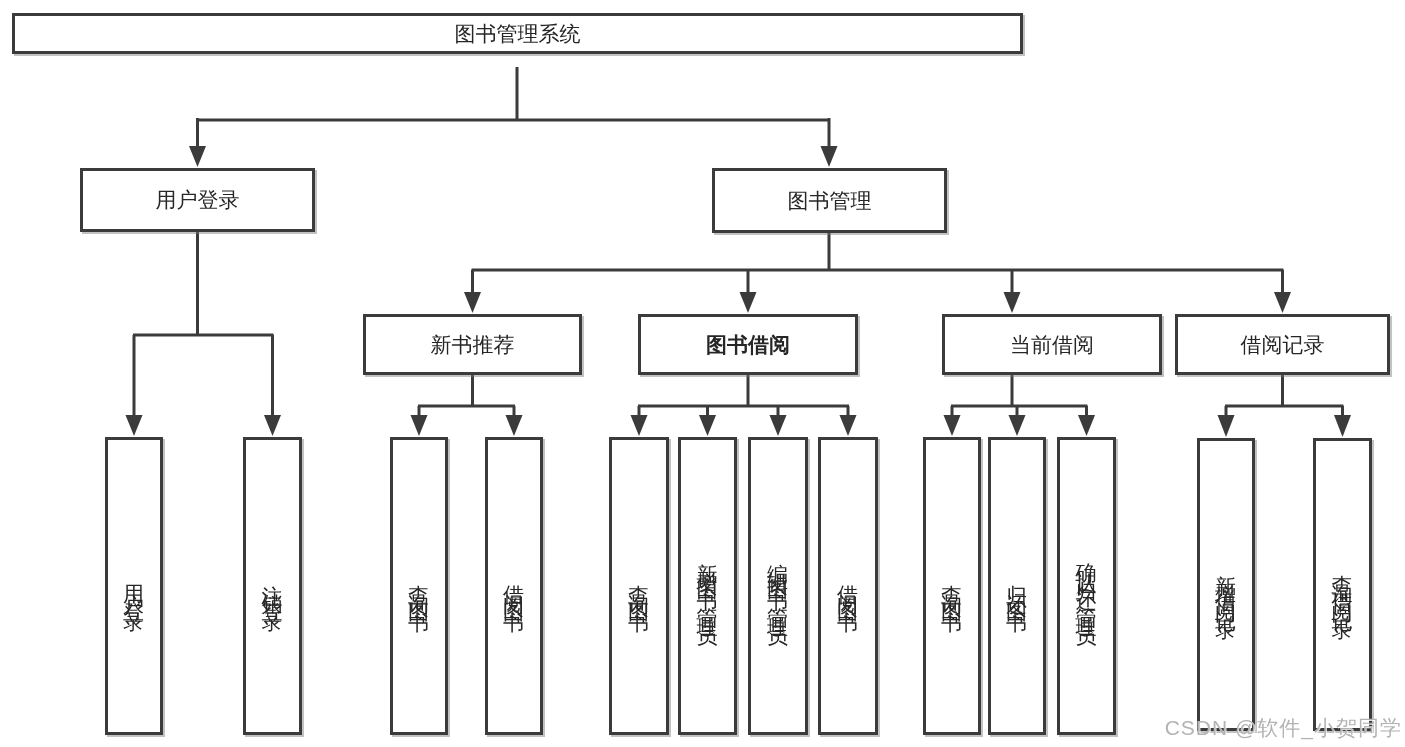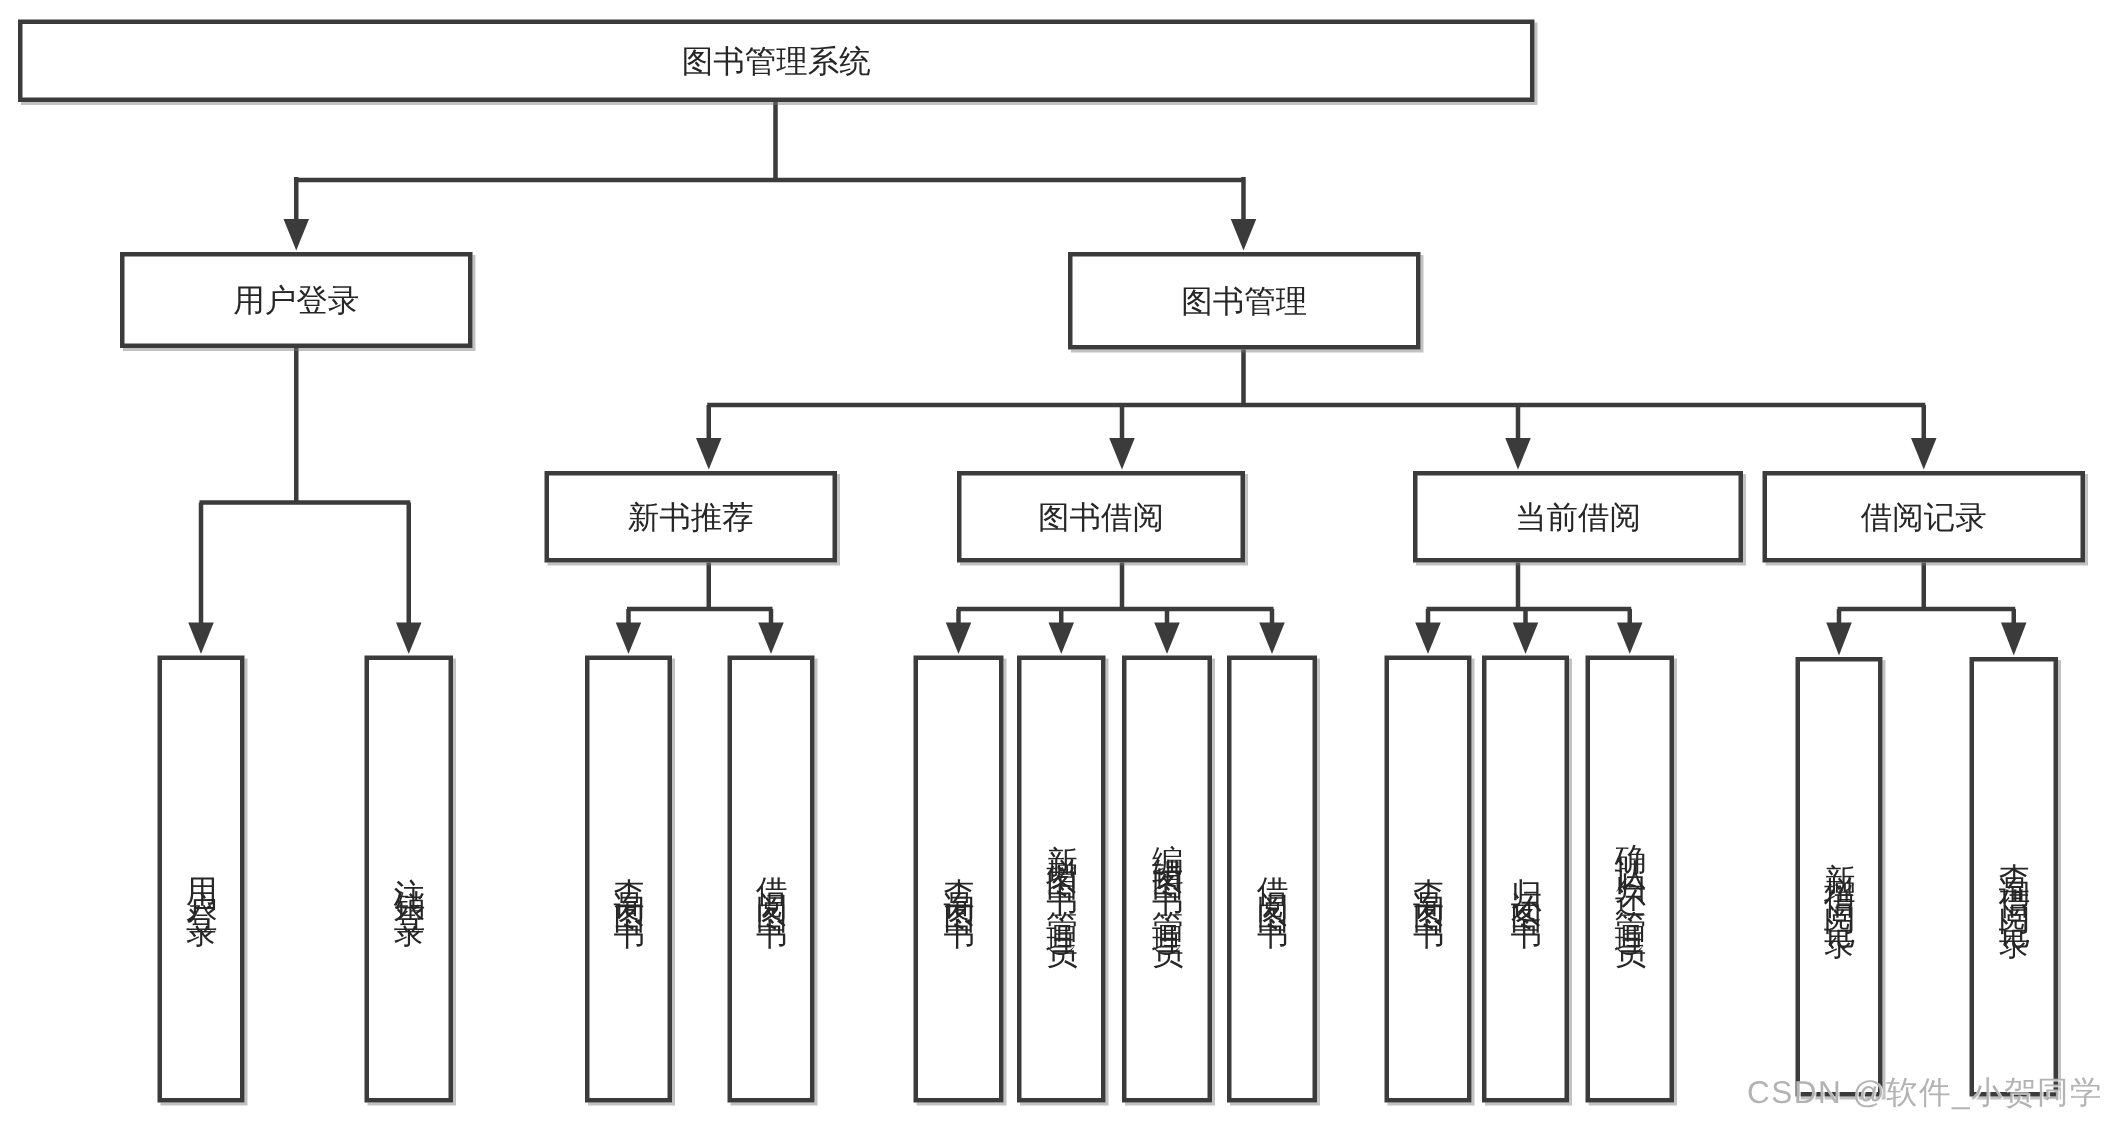--- a/index.html
+++ b/index.html
@@ -118,35 +118,35 @@
     <polygon class="ahead" points="1008.5,415 1025.5,415 1017,436"></polygon>
     <path class="cline" d="M1086.5 406 V424"></path>
     <polygon class="ahead" points="1078,415 1095,415 1086.5,436"></polygon>
 
     <path class="cline" d="M1226 406 V424"></path>
     <polygon class="ahead" points="1217.5,415 1234.5,415 1226,437"></polygon>
     <path class="cline" d="M1342.5 406 V424"></path>
     <polygon class="ahead" points="1334,415 1351,415 1342.5,437"></polygon>
   </svg>
 
-  <div class="node" style="left:12px; top:13px; width:1011px; height:55px;">
+  <div class="node" style="left:12px; top:13px; width:1011px; height:41px;">
     <span>图书管理系统</span>
   </div>
 
   <div class="node" style="left:80px; top:168px; width:235px; height:64px;">
     <span>用户登录</span>
   </div>
   <div class="node" style="left:712px; top:168px; width:235px; height:65px;align-items:center;">
     <span>图书管理</span>
   </div>
 
-  <div class="node" style="left:363px; top:314px; width:195px; height:61px;font-family:Liberation Mono, monospace;">
+  <div class="node" style="left:363px; top:314px; width:219px; height:61px;font-family:Liberation Mono, monospace;">
     <span>新书推荐</span>
   </div>
-  <div class="node" style="left:638px; top:314px; width:192px; height:61px;">
+  <div class="node" style="left:638px; top:314px; width:220px; height:61px;font-weight:bold;">
     <span>图书借阅</span>
   </div>
   <div class="node" style="left:902px; top:314px; width:220px; height:61px;margin-left:40px;">
     <span>当前借阅</span>
   </div>
   <div class="node" style="left:1175px; top:314px; width:215px; height:61px;">
     <span>借阅记录</span>
   </div>
 
   <div class="node leaf" style="left:105px; top:437px; width:58px; height:298px;">

